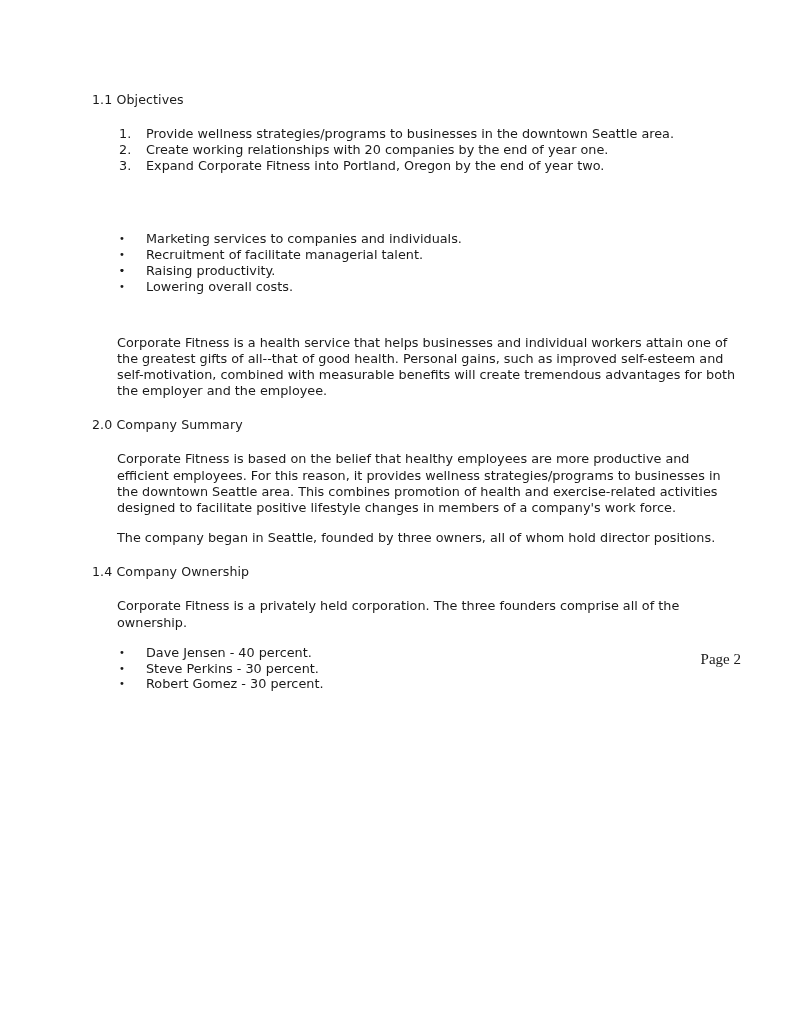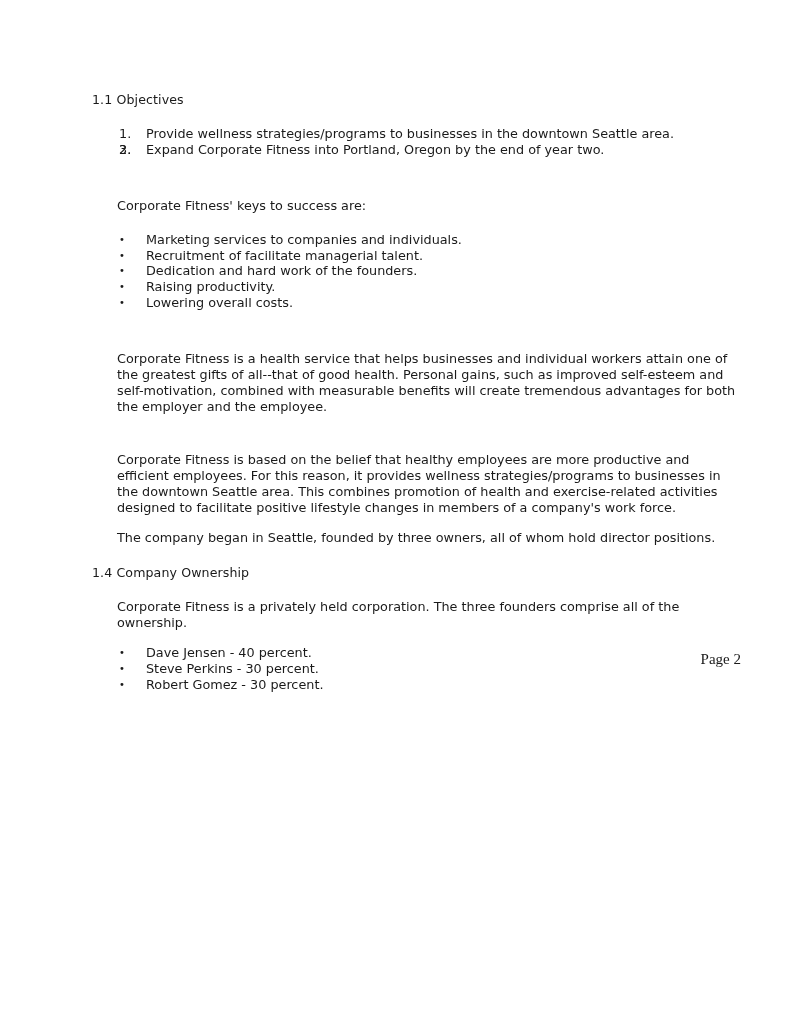--- a/index.html
+++ b/index.html
@@ -110,62 +110,62 @@
 
     <h2 class="heading">1.1 Objectives</h2>
     <div class="gap-lg"></div>
     <ol class="num-list list-indent-num">
       <li>
         <span class="marker">1.</span>
         <span>Provide wellness strategies/programs to businesses in the downtown Seattle area.</span>
       </li>
       <li>
         <span class="marker">2.</span>
+        <span>Create working relationships with 20 companies by the end of year one.</span>
       </li>
       <li>
         <span class="marker">3.</span>
         <span>Expand Corporate Fitness into Portland, Oregon by the end of year two.</span>
       </li>
     </ol>
 
     <div class="gap-xl"></div>
 
     <div class="gap-lg"></div>
-    <p class="para">Corporate Fitness' keys to success are:</p>
     <div class="gap-lg"></div>
     <ul class="bullet-list list-indent-bullet">
       <li>
         <span class="marker">•</span>
         <span>Marketing services to companies and individuals.</span>
       </li>
       <li>
         <span class="marker">•</span>
         <span>Recruitment of facilitate managerial talent.</span>
       </li>
       <li>
         <span class="marker">•</span>
-        <span>Dedication and hard work of the founders.</span>
       </li>
       <li>
         <span class="marker">•</span>
         <span>Raising productivity.</span>
       </li>
       <li>
         <span class="marker">•</span>
         <span>Lowering overall costs.</span>
       </li>
     </ul>
 
     <div class="gap-xl"></div>
 
     <div class="gap-lg"></div>
     <p class="para">Corporate Fitness is a health service that helps businesses and individual workers attain one of the greatest gifts of all--that of good health. Personal gains, such as improved self-esteem and self-motivation, combined with measurable benefits will create tremendous advantages for both the employer and the employee.</p>
 
     <div class="gap-lg"></div>
 
+    <h2 class="heading">2.0 Company Summary</h2>
     <div class="gap-lg"></div>
     <p class="para">Corporate Fitness is based on the belief that healthy employees are more productive and efficient employees. For this reason, it provides wellness strategies/programs to businesses in the downtown Seattle area. This combines promotion of health and exercise-related activities designed to facilitate positive lifestyle changes in members of a company's work force.</p>
     <div class="gap-md"></div>
     <p class="para">The company began in Seattle, founded by three owners, all of whom hold director positions.</p>
 
     <div class="gap-lg"></div>
 
     <h2 class="heading">1.4 Company Ownership</h2>
     <div class="gap-lg"></div>
     <p class="para">Corporate Fitness is a privately held corporation. The three founders comprise all of the ownership.</p>

